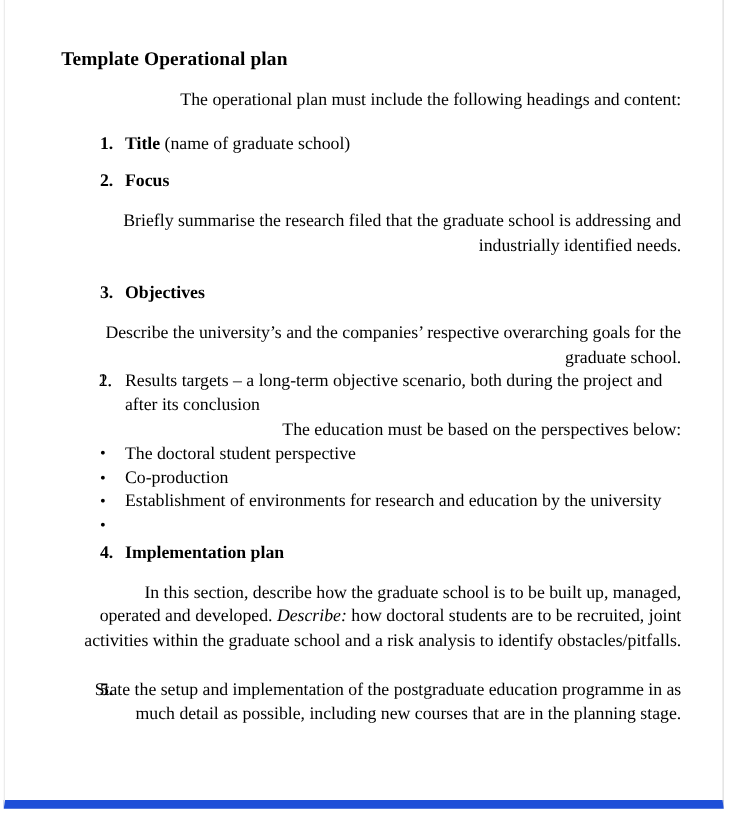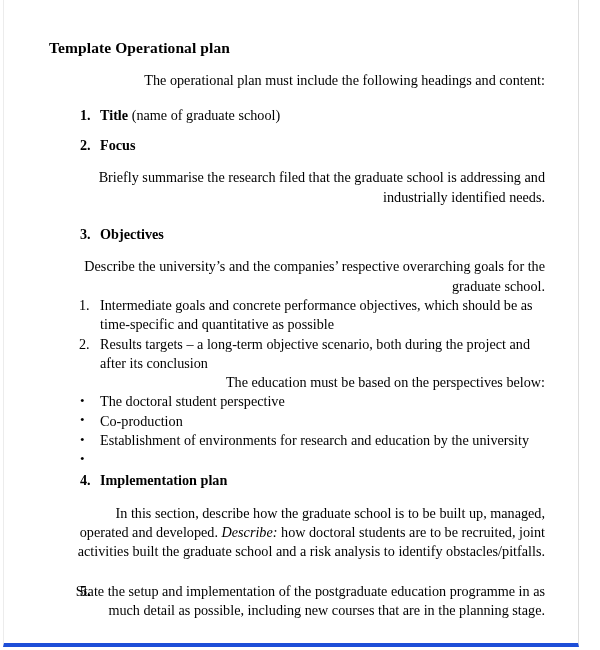--- a/index.html
+++ b/index.html
@@ -18,21 +18,21 @@
 
   
   .page-sheet {
     position: absolute;
     left: 3px;
     top: 0px;
     width: 576px;
     height: 647px;
     background: #ffffff;
     border-right: 1px solid #dddddd;
-    border-bottom: 4px solid #1d4ed8;
+    border-bottom: 7px solid #1d4ed8;
     border-left: 1px solid #ececec;
     box-sizing: border-box;
     overflow: hidden;
   }
 
   .page-body {
     position: absolute;
     left: 45px;
     top: 38px;
     width: 496px;
@@ -139,21 +139,21 @@
     </div>
     <p class="para section-body">Briefly summarise the research filed that the graduate school is addressing and industrially identified needs.</p>
 
     <div class="section-heading" style="margin-top:18px;">
       <span class="marker">3.</span><span>Objectives</span>
     </div>
     <p class="para section-body">Describe the university’s and the companies’ respective overarching goals for the graduate school.</p>
 
     <ol class="inner-list">
       <li>
-        <span class="num">1.</span><span>Intermediate goals and concrete performance objectives, which should be as time-specific and quantitative as possible</span>
+        <span class="num">1.</span>
       </li>
       <li>
         <span class="num">2.</span><span>Results targets – a long-term objective scenario, both during the project and after its conclusion</span>
       </li>
     </ol>
 
     <p class="para">The education must be based on the perspectives below:</p>
 
     <ul class="bullet-list">
       <li>
@@ -166,21 +166,21 @@
         <span class="dot">•</span><span>Establishment of environments for research and education by the university</span>
       </li>
       <li>
         <span class="dot">•</span>
       </li>
     </ul>
 
     <div class="section-heading" style="margin-top:21px;">
       <span class="marker">4.</span><span>Implementation plan</span>
     </div>
-    <p class="para section-body"><span>In this section, describe how the graduate school is to be built up, managed, operated and developed. </span><span class="italic">Describe:</span><span> how doctoral students are to be recruited, joint activities built the graduate school and a risk analysis to identify obstacles/pitfalls.</span></p>
+    <p class="para section-body"><span>In this section, describe how the graduate school is to be built up, managed, operated and developed. </span><span class="italic">Describe:</span><span> how doctoral students are to be recruited, joint activities within the graduate school and a risk analysis to identify obstacles/pitfalls.</span></p>
 
     <div class="section-heading" style="margin-top:20px;">
       <span class="marker">5.</span>
     </div>
     <p class="para section-body">State the setup and implementation of the postgraduate education programme in as much detail as possible, including new courses that are in the planning stage.</p>
 
   </div>
 </div>
 
 </body></html>

